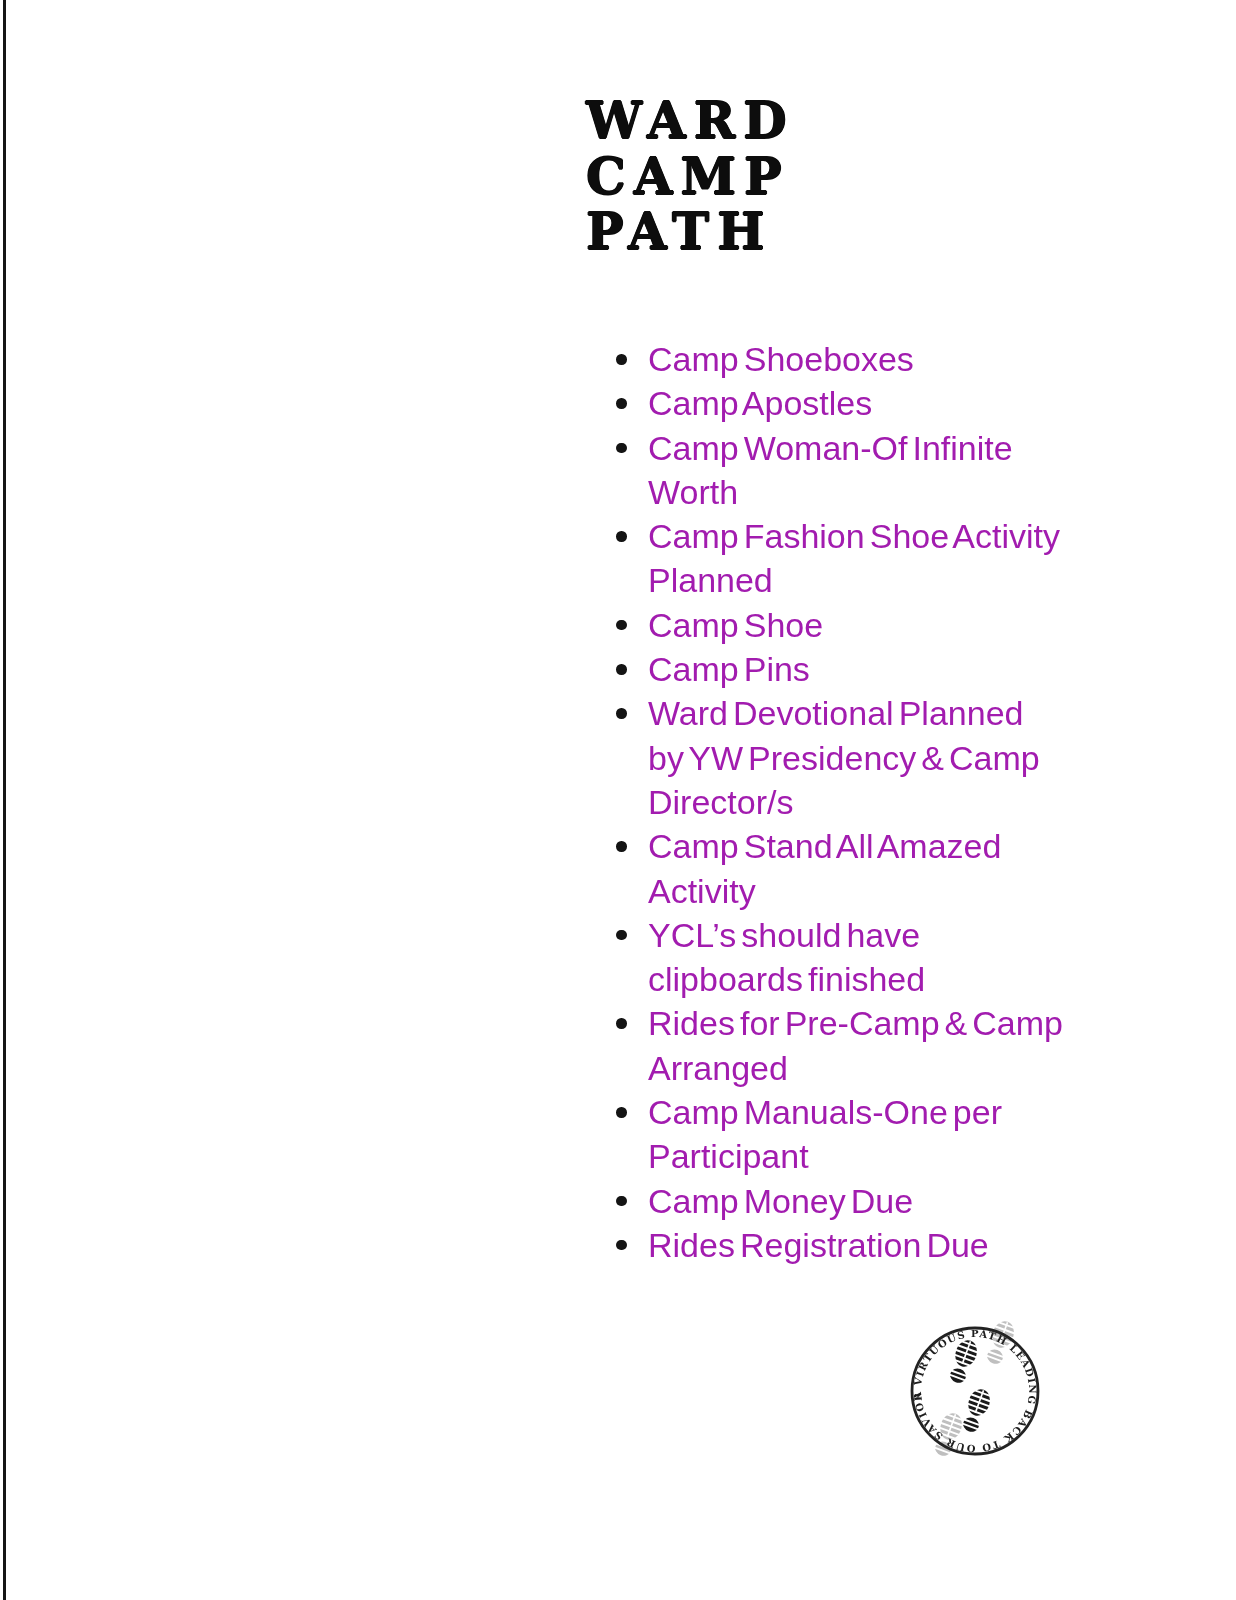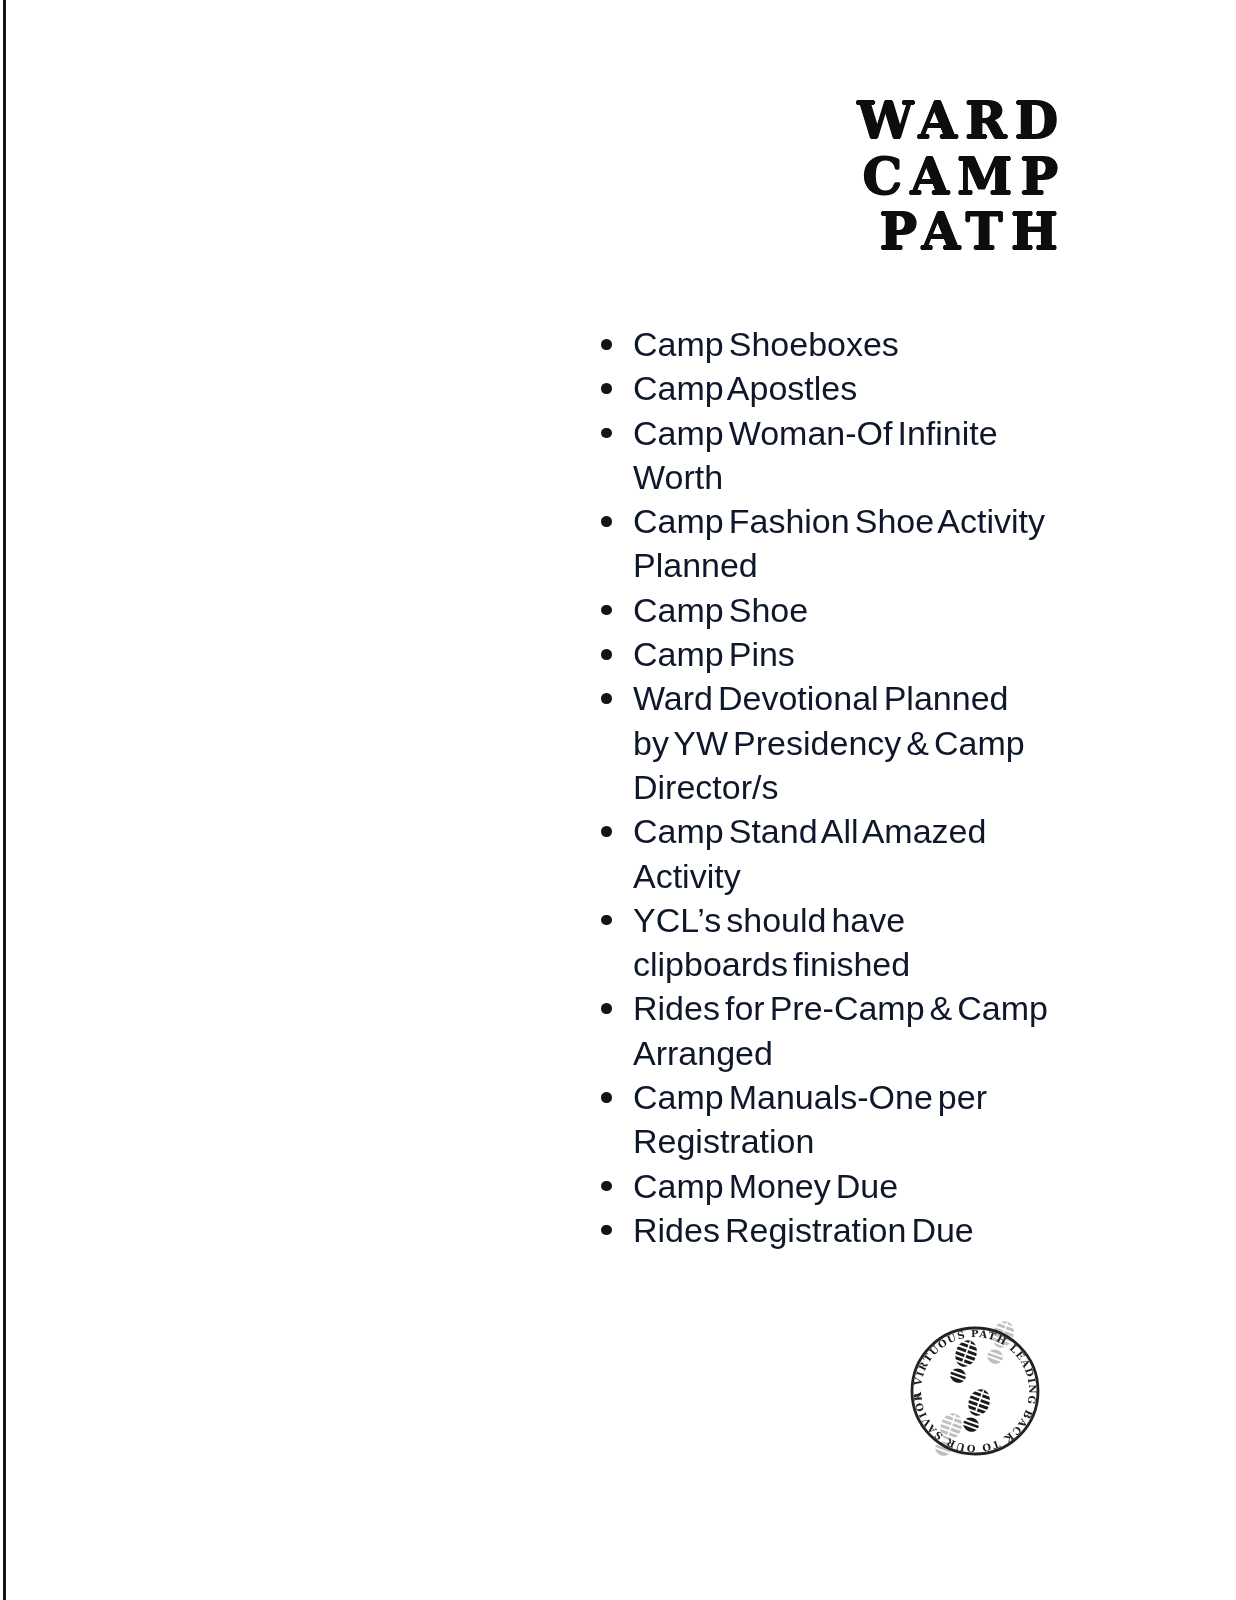--- a/index.html
+++ b/index.html
@@ -24,41 +24,41 @@
     position:absolute;
     left:3px; top:0;
     width:2.5px; height:100%;
     background:var(--edge,#161616);
   }
   
   .title{
     position:absolute;
     left:586px; top:93px;
     width:480px;
-    text-align:right;
+    text-align:left;
     font-family:"DejaVu Serif", serif;
     font-weight:bold;
     font-size:50px;
     line-height:55.6px;
     letter-spacing:0.16em;
     color:#0d0d0d;
     text-shadow:0.8px 0 #0d0d0d,-0.8px 0 #0d0d0d,0 0.8px #0d0d0d,0 -0.8px #0d0d0d;
   }
   .title div{white-space:nowrap;}
   
   .checklist{
     position:absolute;
     left:600px; top:322px;
-    margin:0; padding:0;
+    margin:15px; padding:0;
     list-style:none;
     font-size:34px;
     line-height:44.3px;
     letter-spacing:0;
     word-spacing:-0.13em;
-    color:#0f172a;
+    color:#a21caf;
   }
   .checklist li{
     position:relative;
     padding-left:33px;
     width:416px;
     box-sizing:content-box;
   }
   .checklist li::before{
     content:"";
     position:absolute;
@@ -98,21 +98,21 @@
     <li>Camp Shoeboxes</li>
     <li>Camp Apostles</li>
     <li>Camp Woman-Of Infinite Worth</li>
     <li>Camp Fashion Shoe Activity Planned</li>
     <li>Camp Shoe</li>
     <li>Camp Pins</li>
     <li>Ward Devotional Planned by YW Presidency &amp; Camp Director/s</li>
     <li>Camp Stand All Amazed Activity</li>
     <li>YCL’s should have clipboards finished</li>
     <li>Rides for Pre-Camp &amp; Camp Arranged</li>
-    <li>Camp Manuals-One per Registration</li>
+    <li>Camp Manuals-One per Participant</li>
     <li>Camp Money Due</li>
     <li>Rides Registration Due</li>
   </ul>
 
   <svg class="stamp" viewBox="0 0 160 162" xmlns="http://www.w3.org/2000/svg" xmlns:xlink="http://www.w3.org/1999/xlink">
     <defs>
 
       <g id="boot">
         <ellipse cx="0" cy="-9" rx="10.5" ry="13.5" fill="currentColor"></ellipse>
         <ellipse cx="0" cy="14.5" rx="8" ry="7" fill="currentColor"></ellipse>

